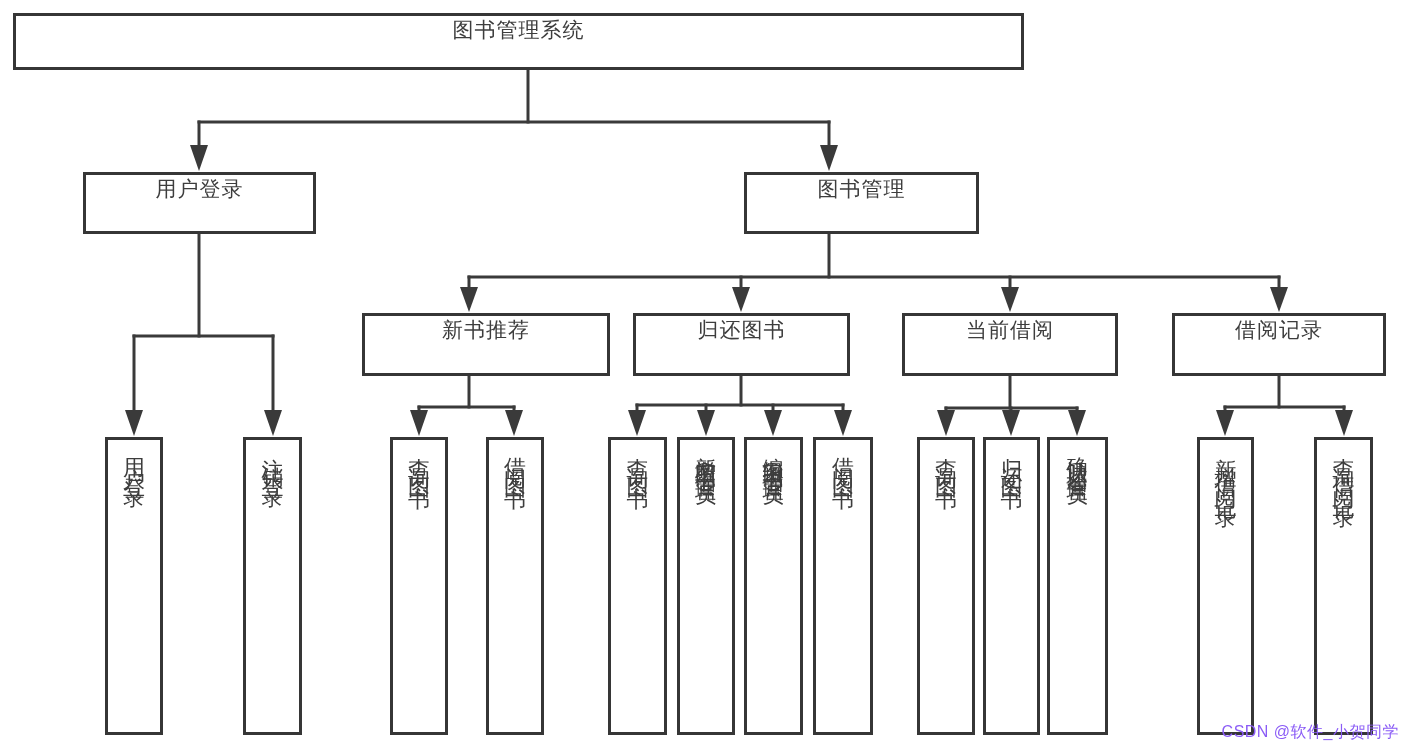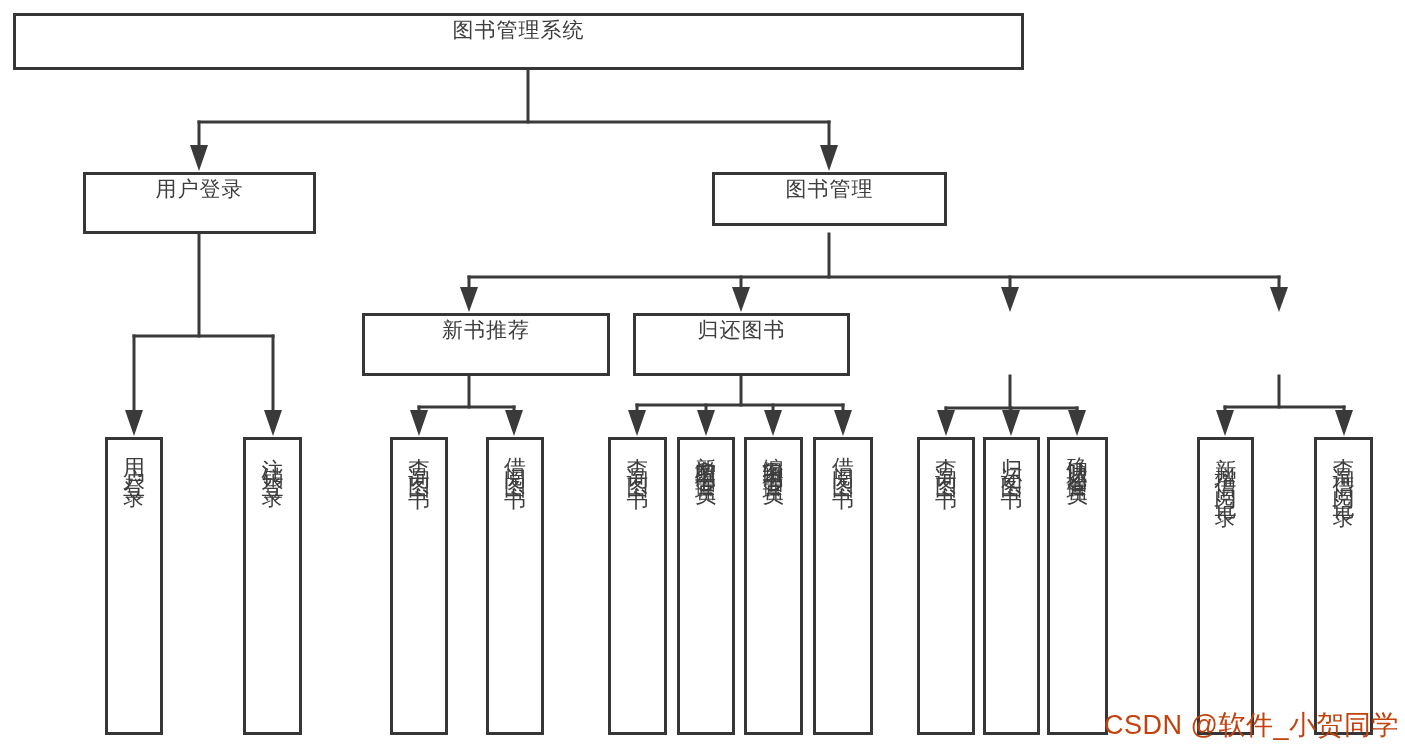--- a/index.html
+++ b/index.html
@@ -41,22 +41,22 @@
     line-height: 1;
   }
   .box.v.tight span {
     font-size: 21px;
     letter-spacing: 4px;
   }
   .watermark {
     position: absolute;
     right: 6px;
     bottom: 4px;
-    font-size: 27px;
-    color: #c2410c;
+    font-size: 16px;
+    color: #8b5cf6;
     letter-spacing: 0.5px;
     z-index: 3;
     white-space: nowrap;
   }
 </style>
 </head>
 <body>
 
 <div class="stage">
 
@@ -136,30 +136,36 @@
     </g>
   </svg>
 
   <div class="box h" style="left:13px; top:13px; width:1011px; height:57px">
     <span>图书管理系统</span>
   </div>
 
   <div class="box h" style="left:83px; top:172px; width:233px; height:62px">
     <span>用户登录</span>
   </div>
-  <div class="box h" style="left:712px; top:172px; width:235px; height:54px">
+  <div class="box h" style="left:744px; top:172px; width:235px; height:62px">
     <span>图书管理</span>
   </div>
 
   <div class="box h" style="left:362px; top:313px; width:248px; height:63px">
     <span>新书推荐</span>
   </div>
   <div class="box h" style="left:633px; top:313px; width:217px; height:63px">
     <span>归还图书</span>
   </div>
+  <div class="box h" style="left:902px; top:313px; width:216px; height:63px">
+    <span>当前借阅</span>
+  </div>
+  <div class="box h" style="left:1172px; top:313px; width:214px; height:63px">
+    <span>借阅记录</span>
+  </div>
 
   <div class="box v" style="left:105px; top:437px; width:58px; height:298px">
     <span>用户登录</span>
   </div>
   <div class="box v" style="left:243px; top:437px; width:59px; height:298px">
     <span>注销登录</span>
   </div>
 
   <div class="box v" style="left:390px; top:437px; width:58px; height:298px">
     <span>查询图书</span>

